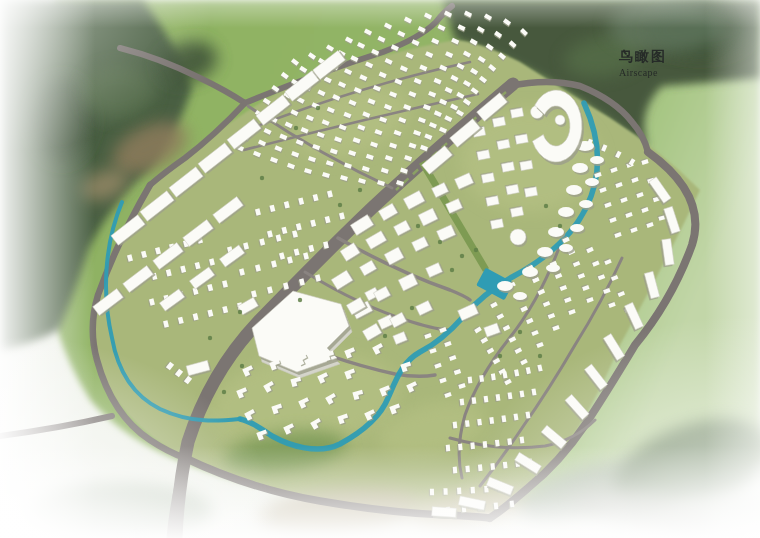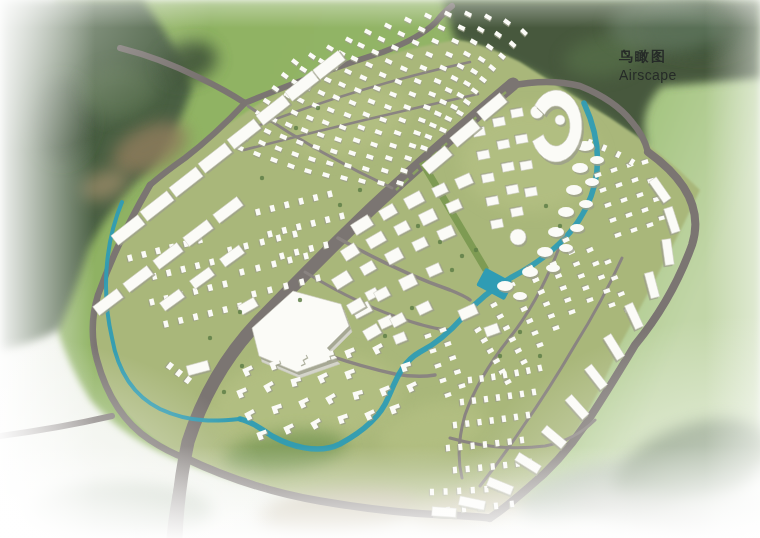--- a/index.html
+++ b/index.html
@@ -16,21 +16,21 @@
   .fog-top{left:0;top:0;width:100%;height:28px;
     background:linear-gradient(180deg,rgba(255,255,255,.4),rgba(255,255,255,0));}
   .fog-bl{left:0;bottom:0;width:280px;height:200px;
     background:radial-gradient(ellipse at 0% 100%,rgba(255,255,255,.95) 0%,rgba(255,255,255,0) 72%);}
   .fog-br{right:0;bottom:0;width:310px;height:220px;
     background:radial-gradient(ellipse at 100% 100%,rgba(255,255,255,.88) 0%,rgba(255,255,255,0) 72%);}
   .fog-tl{left:0;top:0;width:210px;height:150px;
     background:radial-gradient(ellipse at 0% 0%,rgba(255,255,255,.55),rgba(255,255,255,0) 72%);}
   .title{position:absolute;top:8px;left:619px;color:#262b28;line-height:1.25;margin-top:40px;}
   .title-zh{font-size:14px;font-weight:bold;letter-spacing:2px;}
-  .title-en{font-size:14px;letter-spacing:.4px;margin-top:1px;}
+  .title-en{font-size:10px;letter-spacing:.4px;margin-top:1px;font-family:Liberation Serif, serif;}
 </style>
 </head>
 <body>
 
 <div class="stage">
   <svg id="scene" width="760" height="538" viewBox="0 0 760 538">
     <defs>
       <filter id="b1" x="-60%" y="-60%" width="220%" height="220%">
           <feGaussianBlur stdDeviation="1"></feGaussianBlur>
         </filter>

